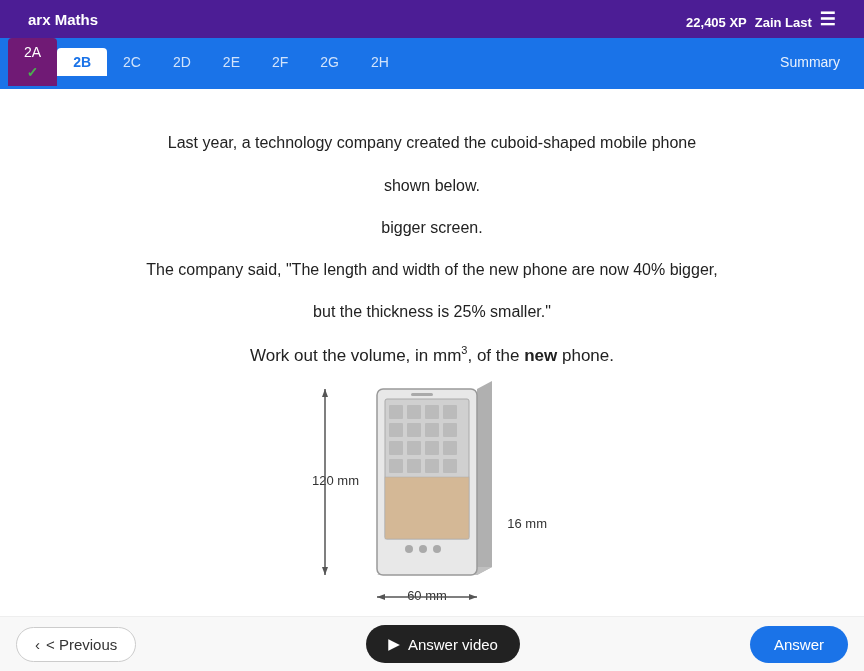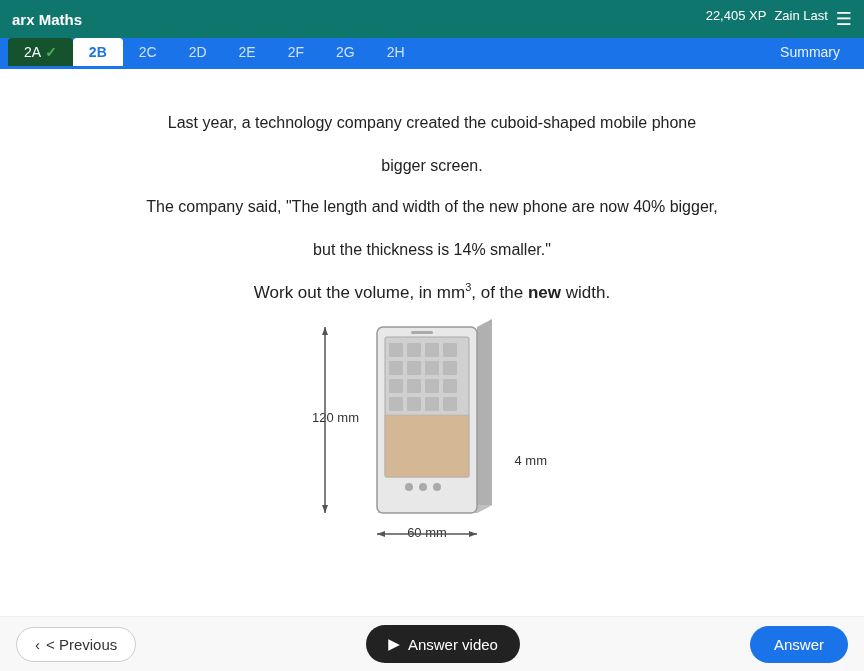--- a/index.html
+++ b/index.html
@@ -9,38 +9,39 @@
       width: 864px;
       height: 671px;
       overflow: hidden;
       position: relative;
     }
 
     
     .header {
       display: flex;
       align-items: center;
-      background: #0f766e;
+      background: #4c1d95;
       height: 38px;
-      padding: 0 12px;
+      padding: 0 28px;
       color: white;
     }
     .header-logo {
       font-weight: bold;
       font-size: 15px;
       color: white;
       margin-right: 20px;
     }
     .header-xp {
       margin-left: auto;
       font-size: 13px;
       color: white;
       display: flex;
-      align-items: flex-start;
+      align-items: flex-end;
       gap: 8px;
+      font-weight: bold;
     }
 
     
     .nav-tabs {
       display: flex;
       align-items: center;
       background: #1a73e8;
       padding: 0 8px;
       border-bottom: 3px solid #1a73e8;
     }
@@ -55,22 +56,23 @@
       gap: 4px;
       background: transparent;
       border: none;
     }
     .nav-tab.active {
       background: white;
       color: #1a73e8;
       font-weight: bold;
     }
     .nav-tab.completed {
-      background: #14532d;
-      color: white;
+      background: #701a75;
+      color: white;
+      flex-direction: column;
     }
     .nav-tab .checkmark {
       color: #4caf50;
       font-weight: bold;
     }
     .nav-tab-summary {
       margin-left: auto;
       padding: 6px 16px;
       font-size: 14px;
       color: rgba(255,255,255,0.9);
@@ -199,27 +201,28 @@
     <span>2G</span>
   </button>
   <button class="nav-tab">
     <span>2H</span>
   </button>
   <span class="nav-tab-summary">Summary</span>
 </div>
 
 <div class="content">
   <p class="problem-text">Last year, a technology company created the cuboid-shaped mobile phone</p>
+  <p class="problem-text">shown below.</p>
   <p class="problem-text">bigger screen.</p>
 
   <p class="problem-text" style="margin-top:16px;">The company said, "The length and width of the new phone are now 40% bigger,</p>
-  <p class="problem-text">but the thickness is 14% smaller."</p>
+  <p class="problem-text">but the thickness is 25% smaller."</p>
 
   <p class="work-out-text">
-    <span>Work out the volume, in mm</span><sup>3</sup><span>, of the</span>&nbsp;<strong>new</strong>&nbsp;<span>width.</span>
+    <span>Work out the volume, in mm</span><sup>3</sup><span>, of the</span>&nbsp;<strong>new</strong>&nbsp;<span>phone.</span>
   </p>
 
   <div class="phone-svg-wrapper">
     <div style="position:relative; display:inline-block;">
       
       <div style="position:absolute; left:-55px; top:50%; transform:translateY(-50%); font-size:13px; color:#333;">120 mm</div>
 
       
       <svg width="130" height="200" viewBox="0 0 130 200">
 
@@ -257,21 +260,21 @@
         <circle cx="56" cy="172" r="4" fill="#aaa"></circle>
         <circle cx="70" cy="172" r="4" fill="#aaa"></circle>
 
         <rect x="44" y="16" width="22" height="3" rx="1.5" fill="#aaa"></rect>
       </svg>
 
       
       <div style="position:absolute; bottom:-22px; left:10px; font-size:13px; color:#333; width:100px; text-align:center;">60 mm</div>
 
       
-      <div style="position:absolute; bottom:50px; right:-50px; font-size:13px; color:#333;">4 mm</div>
+      <div style="position:absolute; bottom:50px; right:-50px; font-size:13px; color:#333;">16 mm</div>
 
       
       
       <svg style="position:absolute; left:-48px; top:12px;" width="12" height="186" viewBox="0 0 12 186">
         <line x1="6" y1="0" x2="6" y2="186" stroke="#555" stroke-width="1.5"></line>
         <polygon points="6,0 3,8 9,8" fill="#555"></polygon>
         <polygon points="6,186 3,178 9,178" fill="#555"></polygon>
       </svg>
       
       <svg style="position:absolute; bottom:-18px; left:10px;" width="100" height="12" viewBox="0 0 100 12">

